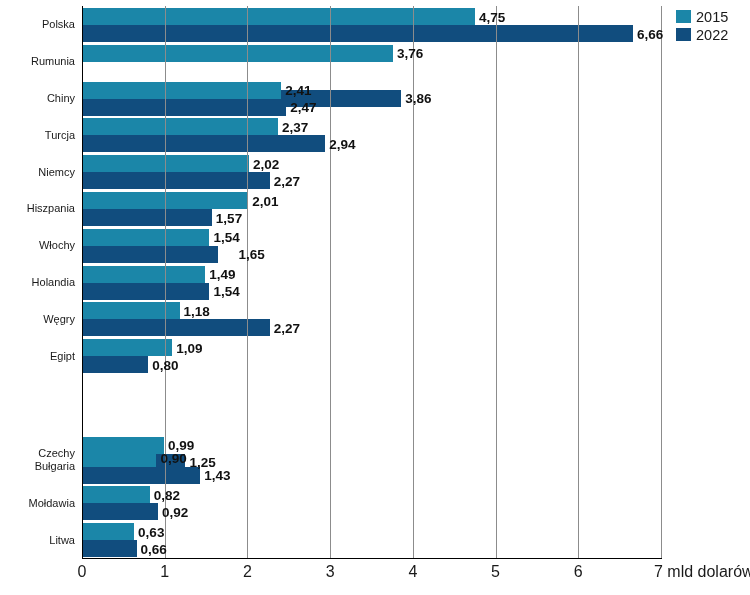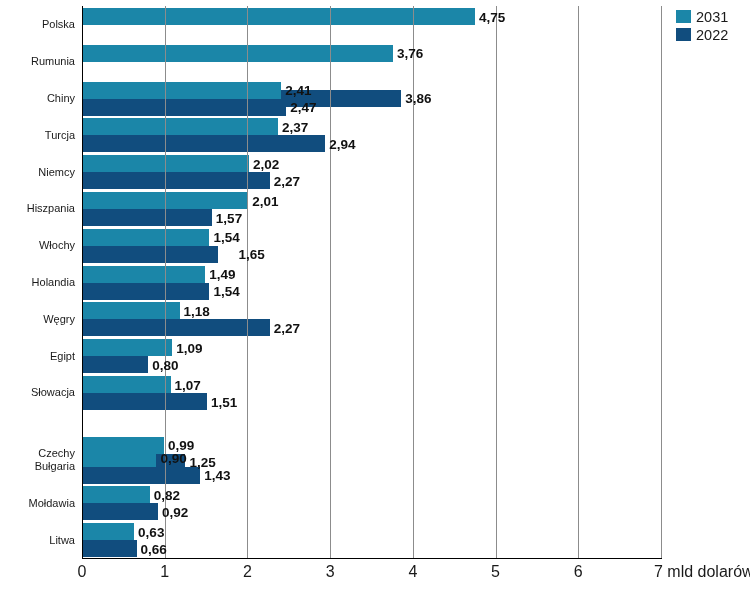--- a/index.html
+++ b/index.html
@@ -152,20 +152,24 @@
 
 <div id="chart-root">
 
   <div class="rows" id="rows">
       <div class="row" style="top: 6px;">
         <div class="cat-label">Polska</div>
         <div class="bar-wrap upper" style="width: 392.893px; padding-left: 26px;">
           <div class="bar y2023" style="width: 392.893px;"></div>
           <div class="bar-value" style="left: 392.893px;">4,75</div>
         </div>
+        <div class="bar-wrap lower" style="width: 550.877px;">
+          <div class="bar y2022" style="width: 550.877px;"></div>
+          <div class="bar-value" style="left: 550.877px;">6,66</div>
+        </div>
       </div>
       <div class="row" style="top: 42.8px;">
         <div class="cat-label">Rumunia</div>
         <div class="bar-wrap upper" style="width: 311.006px;">
           <div class="bar y2023" style="width: 311.006px;"></div>
           <div class="bar-value" style="left: 311.006px;">3,76</div>
         </div>
         <div class="bar-wrap lower" style="width: 319.277px; margin-top: 28px;">
           <div class="bar y2022" style="width: 319.277px;"></div>
           <div class="bar-value" style="left: 319.277px;">3,86</div>
@@ -250,31 +254,20 @@
       </div>
       <div class="row" style="top: 337.2px;">
         <div class="cat-label">Egipt</div>
         <div class="bar-wrap upper" style="width: 90.1586px;">
           <div class="bar y2023" style="width: 90.1586px;"></div>
           <div class="bar-value" style="left: 90.1586px;">1,09</div>
         </div>
         <div class="bar-wrap lower" style="width: 66.1714px;">
           <div class="bar y2022" style="width: 66.1714px;"></div>
           <div class="bar-value" style="left: 66.1714px;">0,80</div>
-        </div>
-      </div>
-      <div class="row" style="top: 374px;">
-        <div class="cat-label">Słowacja</div>
-        <div class="bar-wrap upper" style="width: 88.5043px;">
-          <div class="bar y2023" style="width: 88.5043px;"></div>
-          <div class="bar-value" style="left: 88.5043px;">1,07</div>
-        </div>
-        <div class="bar-wrap lower" style="width: 124.899px;">
-          <div class="bar y2022" style="width: 124.899px;"></div>
-          <div class="bar-value" style="left: 124.899px;">1,51</div>
         </div>
       </div>
       <div class="row" style="top: 410.8px; margin-top: 24px;">
         <div class="cat-label">Czechy</div>
         <div class="bar-wrap upper" style="width: 81.8871px;">
           <div class="bar y2023" style="width: 81.8871px;"></div>
           <div class="bar-value" style="left: 81.8871px;">0,99</div>
         </div>
         <div class="bar-wrap lower" style="width: 103.393px;">
           <div class="bar y2022" style="width: 103.393px;"></div>
@@ -336,21 +329,21 @@
       <div class="tick" style="left: 330.143px;">3</div>
       <div class="tick" style="left: 412.857px;">4</div>
       <div class="tick" style="left: 495.571px;">5</div>
       <div class="tick" style="left: 578.286px;">6</div>
       <div class="tick last" style="left: 661px;">7 mld dolarów</div>
     </div>
 
   <div class="legend">
     <div class="legend-row">
       <span class="legend-swatch y2023"></span>
-      <span class="legend-text">2031</span>
+      <span class="legend-text">2015</span>
     </div>
     <div class="legend-row">
       <span class="legend-swatch y2022"></span>
       <span class="legend-text">2022</span>
     </div>
   </div>
 
 </div>
 
 </body></html>

